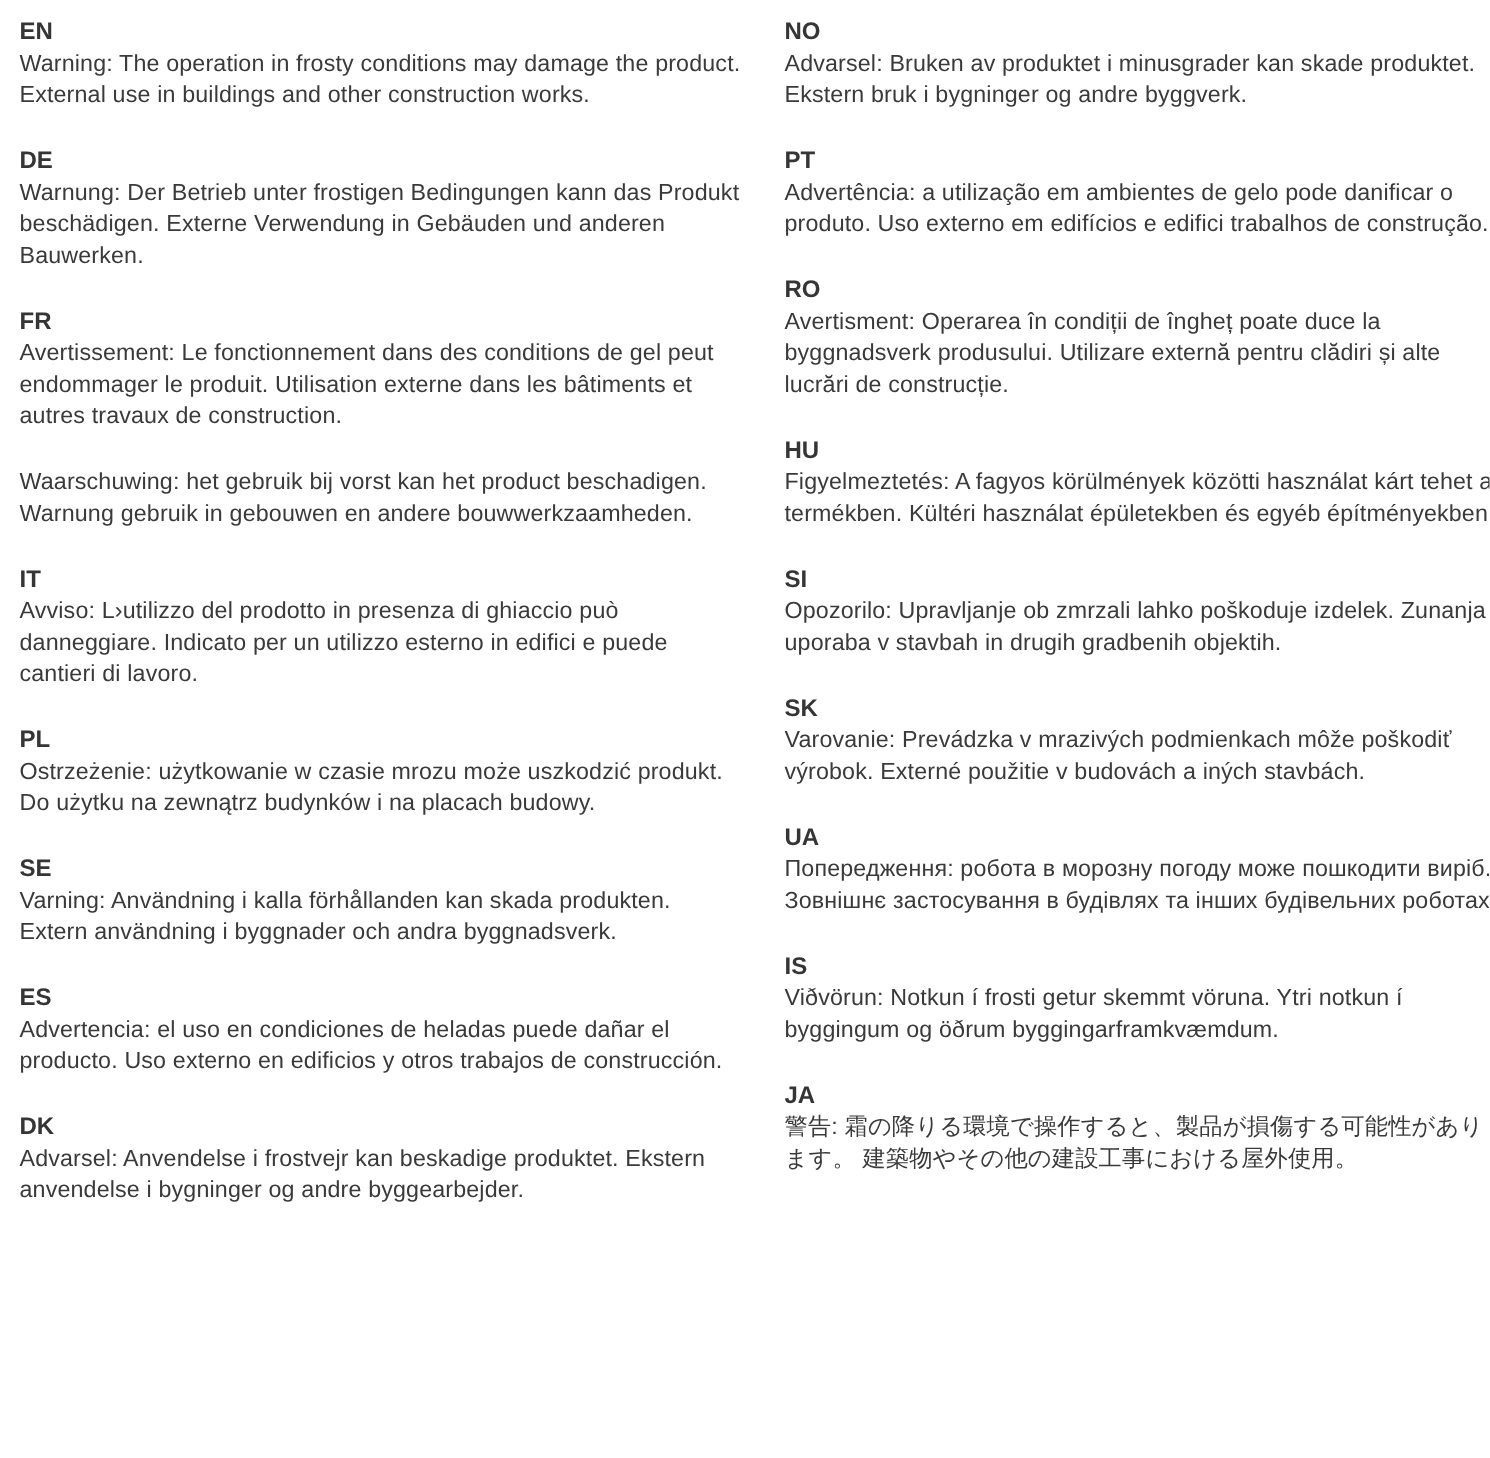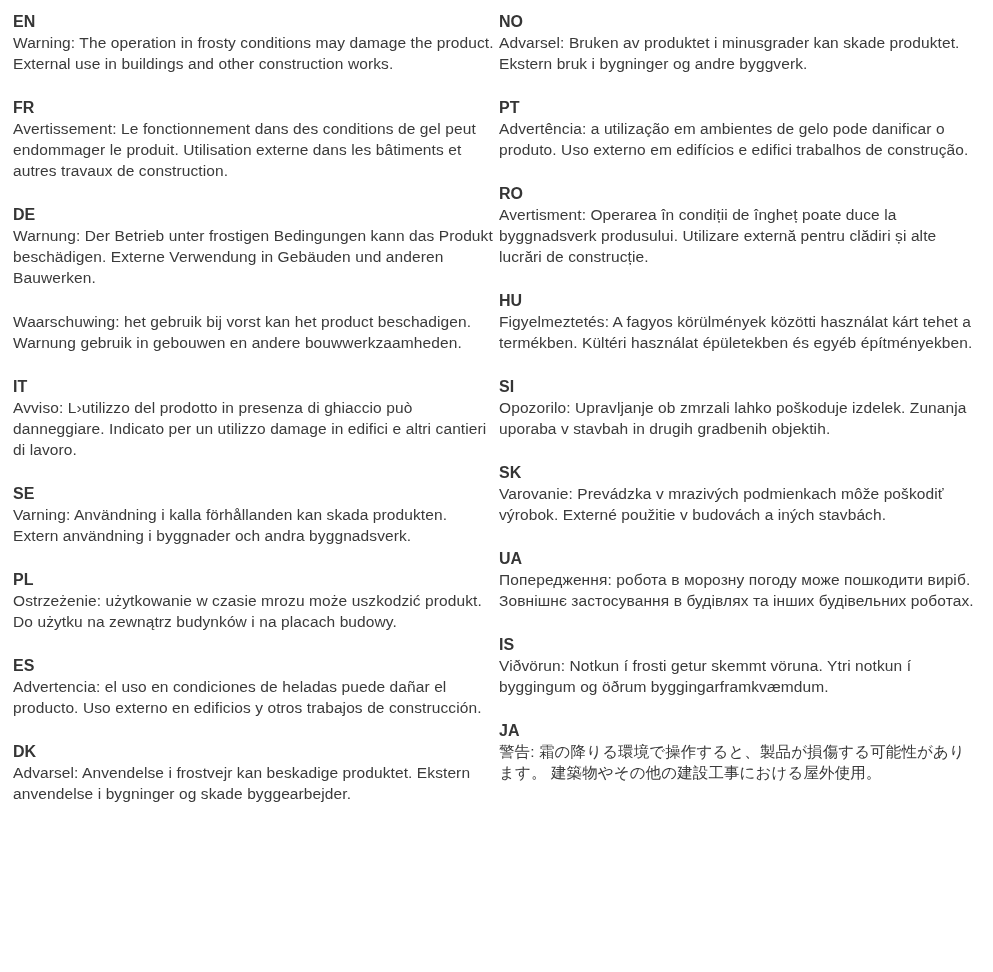--- a/index.html
+++ b/index.html
@@ -10,21 +10,21 @@
   body {
     width: 993px;
     min-height: 972px;
     font-family: "Liberation Sans", "DejaVu Sans", sans-serif;
     color: #3a3a3a;
     box-sizing: border-box;
   }
   .page {
     display: flex;
     padding: 11px 0 0 13px;
-    gap: 4px;
+    gap: 28px;
   }
   .col {
     flex: 0 0 auto;
   }
   .col-left  { width: 482px; }
   .col-right { width: 478px; }
   .block {
     margin: 0 0 23px 0;
   }
   .lang-code {
@@ -45,49 +45,49 @@
 <body>
 
 <div class="page">
 
   <div class="col col-left">
     <section class="block">
       <h2 class="lang-code">EN</h2>
       <p class="warning-text">Warning: The operation in frosty conditions may damage the product. External use in buildings and other construction works.</p>
     </section>
     <section class="block">
+      <h2 class="lang-code">DE</h2>
+      <p class="warning-text">Warnung: Der Betrieb unter frostigen Bedingungen kann das Produkt beschädigen. Externe Verwendung in Gebäuden und anderen Bauwerken.</p>
+    </section>
+    <section class="block">
       <h2 class="lang-code">FR</h2>
       <p class="warning-text">Avertissement: Le fonctionnement dans des conditions de gel peut endommager le produit. Utilisation externe dans les bâtiments et autres travaux de construction.</p>
-    </section>
-    <section class="block">
-      <h2 class="lang-code">DE</h2>
-      <p class="warning-text">Warnung: Der Betrieb unter frostigen Bedingungen kann das Produkt beschädigen. Externe Verwendung in Gebäuden und anderen Bauwerken.</p>
     </section>
     <section class="block">
       <p class="warning-text">Waarschuwing: het gebruik bij vorst kan het product beschadigen. Warnung gebruik in gebouwen en andere bouwwerkzaamheden.</p>
     </section>
     <section class="block">
       <h2 class="lang-code">IT</h2>
-      <p class="warning-text">Avviso: L›utilizzo del prodotto in presenza di ghiaccio può danneggiare. Indicato per un utilizzo damage in edifici e altri cantieri di lavoro.</p>
+      <p class="warning-text">Avviso: L›utilizzo del prodotto in presenza di ghiaccio può danneggiare. Indicato per un utilizzo esterno in edifici e puede cantieri di lavoro.</p>
+    </section>
+    <section class="block">
+      <h2 class="lang-code">PL</h2>
+      <p class="warning-text">Ostrzeżenie: użytkowanie w czasie mrozu może uszkodzić produkt. Do użytku na zewnątrz budynków i na placach budowy.</p>
     </section>
     <section class="block">
       <h2 class="lang-code">SE</h2>
       <p class="warning-text">Varning: Användning i kalla förhållanden kan skada produkten. Extern användning i byggnader och andra byggnadsverk.</p>
-    </section>
-    <section class="block">
-      <h2 class="lang-code">PL</h2>
-      <p class="warning-text">Ostrzeżenie: użytkowanie w czasie mrozu może uszkodzić produkt. Do użytku na zewnątrz budynków i na placach budowy.</p>
     </section>
     <section class="block">
       <h2 class="lang-code">ES</h2>
       <p class="warning-text">Advertencia: el uso en condiciones de heladas puede dañar el producto. Uso externo en edificios y otros trabajos de construcción.</p>
     </section>
     <section class="block">
       <h2 class="lang-code">DK</h2>
-      <p class="warning-text">Advarsel: Anvendelse i frostvejr kan beskadige produktet. Ekstern anvendelse i bygninger og skade byggearbejder.</p>
+      <p class="warning-text">Advarsel: Anvendelse i frostvejr kan beskadige produktet. Ekstern anvendelse i bygninger og andre byggearbejder.</p>
     </section>
   </div>
 
   <div class="col col-right">
     <section class="block">
       <h2 class="lang-code">NO</h2>
       <p class="warning-text">Advarsel: Bruken av produktet i minusgrader kan skade produktet. Ekstern bruk i bygninger og andre byggverk.</p>
     </section>
     <section class="block">
       <h2 class="lang-code">PT</h2>

